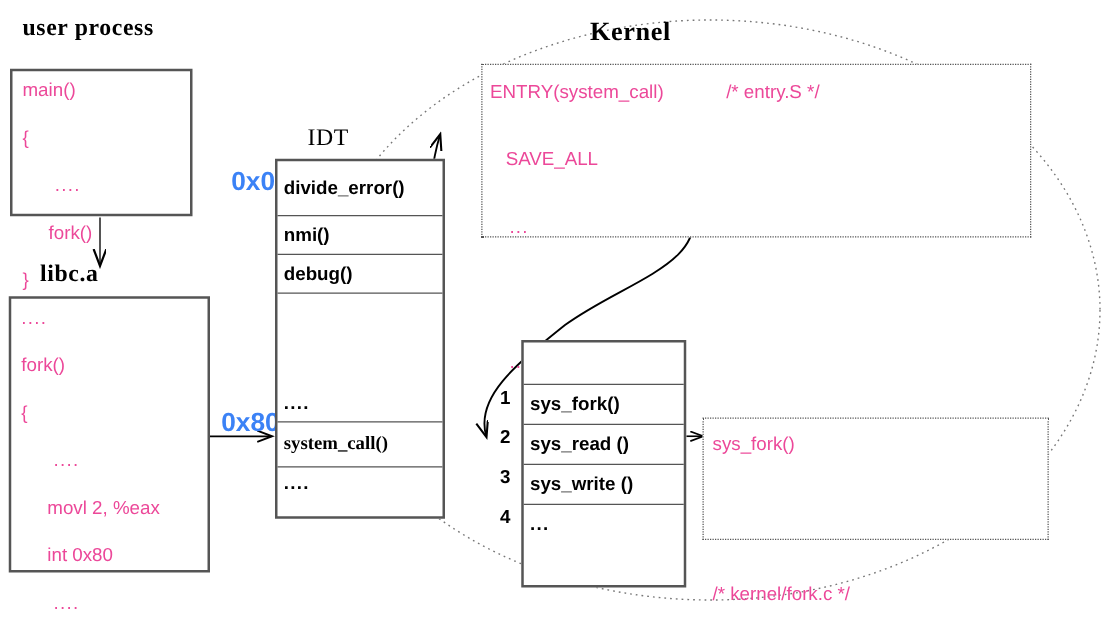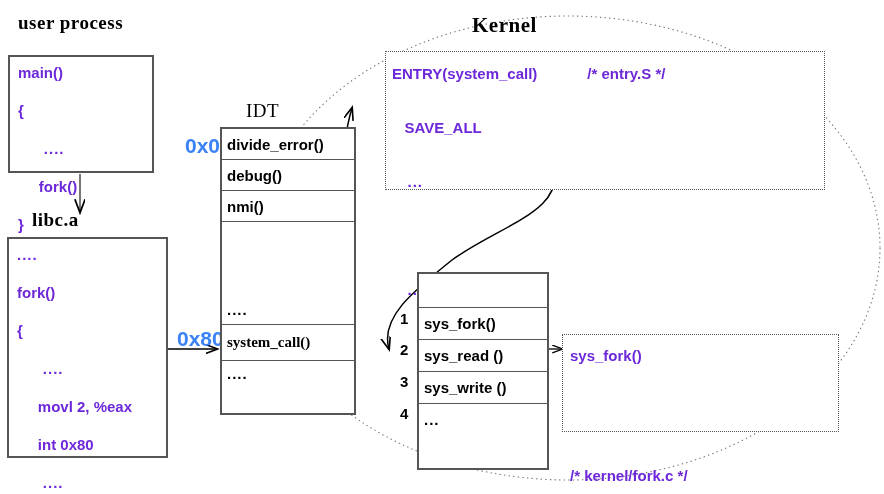--- a/index.html
+++ b/index.html
@@ -26,23 +26,23 @@
     position:absolute;
     background:#fff;
     box-sizing:border-box;
   }
   .box.solid{border:2px solid #555;}
   .box.dotted{border:1px dotted #555;}
 
   .code{
     position:absolute;
     font-family:"Liberation Sans",sans-serif;
-    font-weight:bold;
+    font-weight:normal;
     font-size:15px;
-    color:#6d28d9;
+    color:#ec4899;
     white-space:pre;
     line-height:17px;
   }
 
   
   .celltable{position:absolute;box-sizing:border-box;border:2px solid #555;background:#fff;}
   .cell{
     box-sizing:border-box;
     border-bottom:1px solid #555;
     display:flex;align-items:center;
@@ -117,28 +117,28 @@
 <br>
 </div>
   </div>
 
   <div class="serif-label thin" style="left:246px;top:100px;font-size:19px;">IDT</div>
 
   <div class="addr" style="left:185px;top:134px;">0x0</div>
   <div class="addr" style="left:177px;top:327px;">0x80</div>
 
   <div class="celltable" style="left:220px;top:127px;width:136px;height:288px;">
-    <div class="cell" style="height:31px;">
+    <div class="cell" style="height:44px;">
       <span>divide_error()</span>
     </div>
     <div class="cell" style="height:31px;">
-      <span>debug()</span>
+      <span>nmi()</span>
     </div>
     <div class="cell" style="height:31px;">
-      <span>nmi()</span>
+      <span>debug()</span>
     </div>
     <div class="cell" style="height:103px;align-items:flex-end;padding-bottom:6px;">
       <span class="dots">....</span>
     </div>
     <div class="cell" style="height:36px;font-family:Liberation Serif, serif;">
       <span>system_call()</span>
     </div>
     <div class="cell last" style="height:52px;align-items:flex-start;padding-top:4px;">
       <span class="dots">....</span>
     </div>

